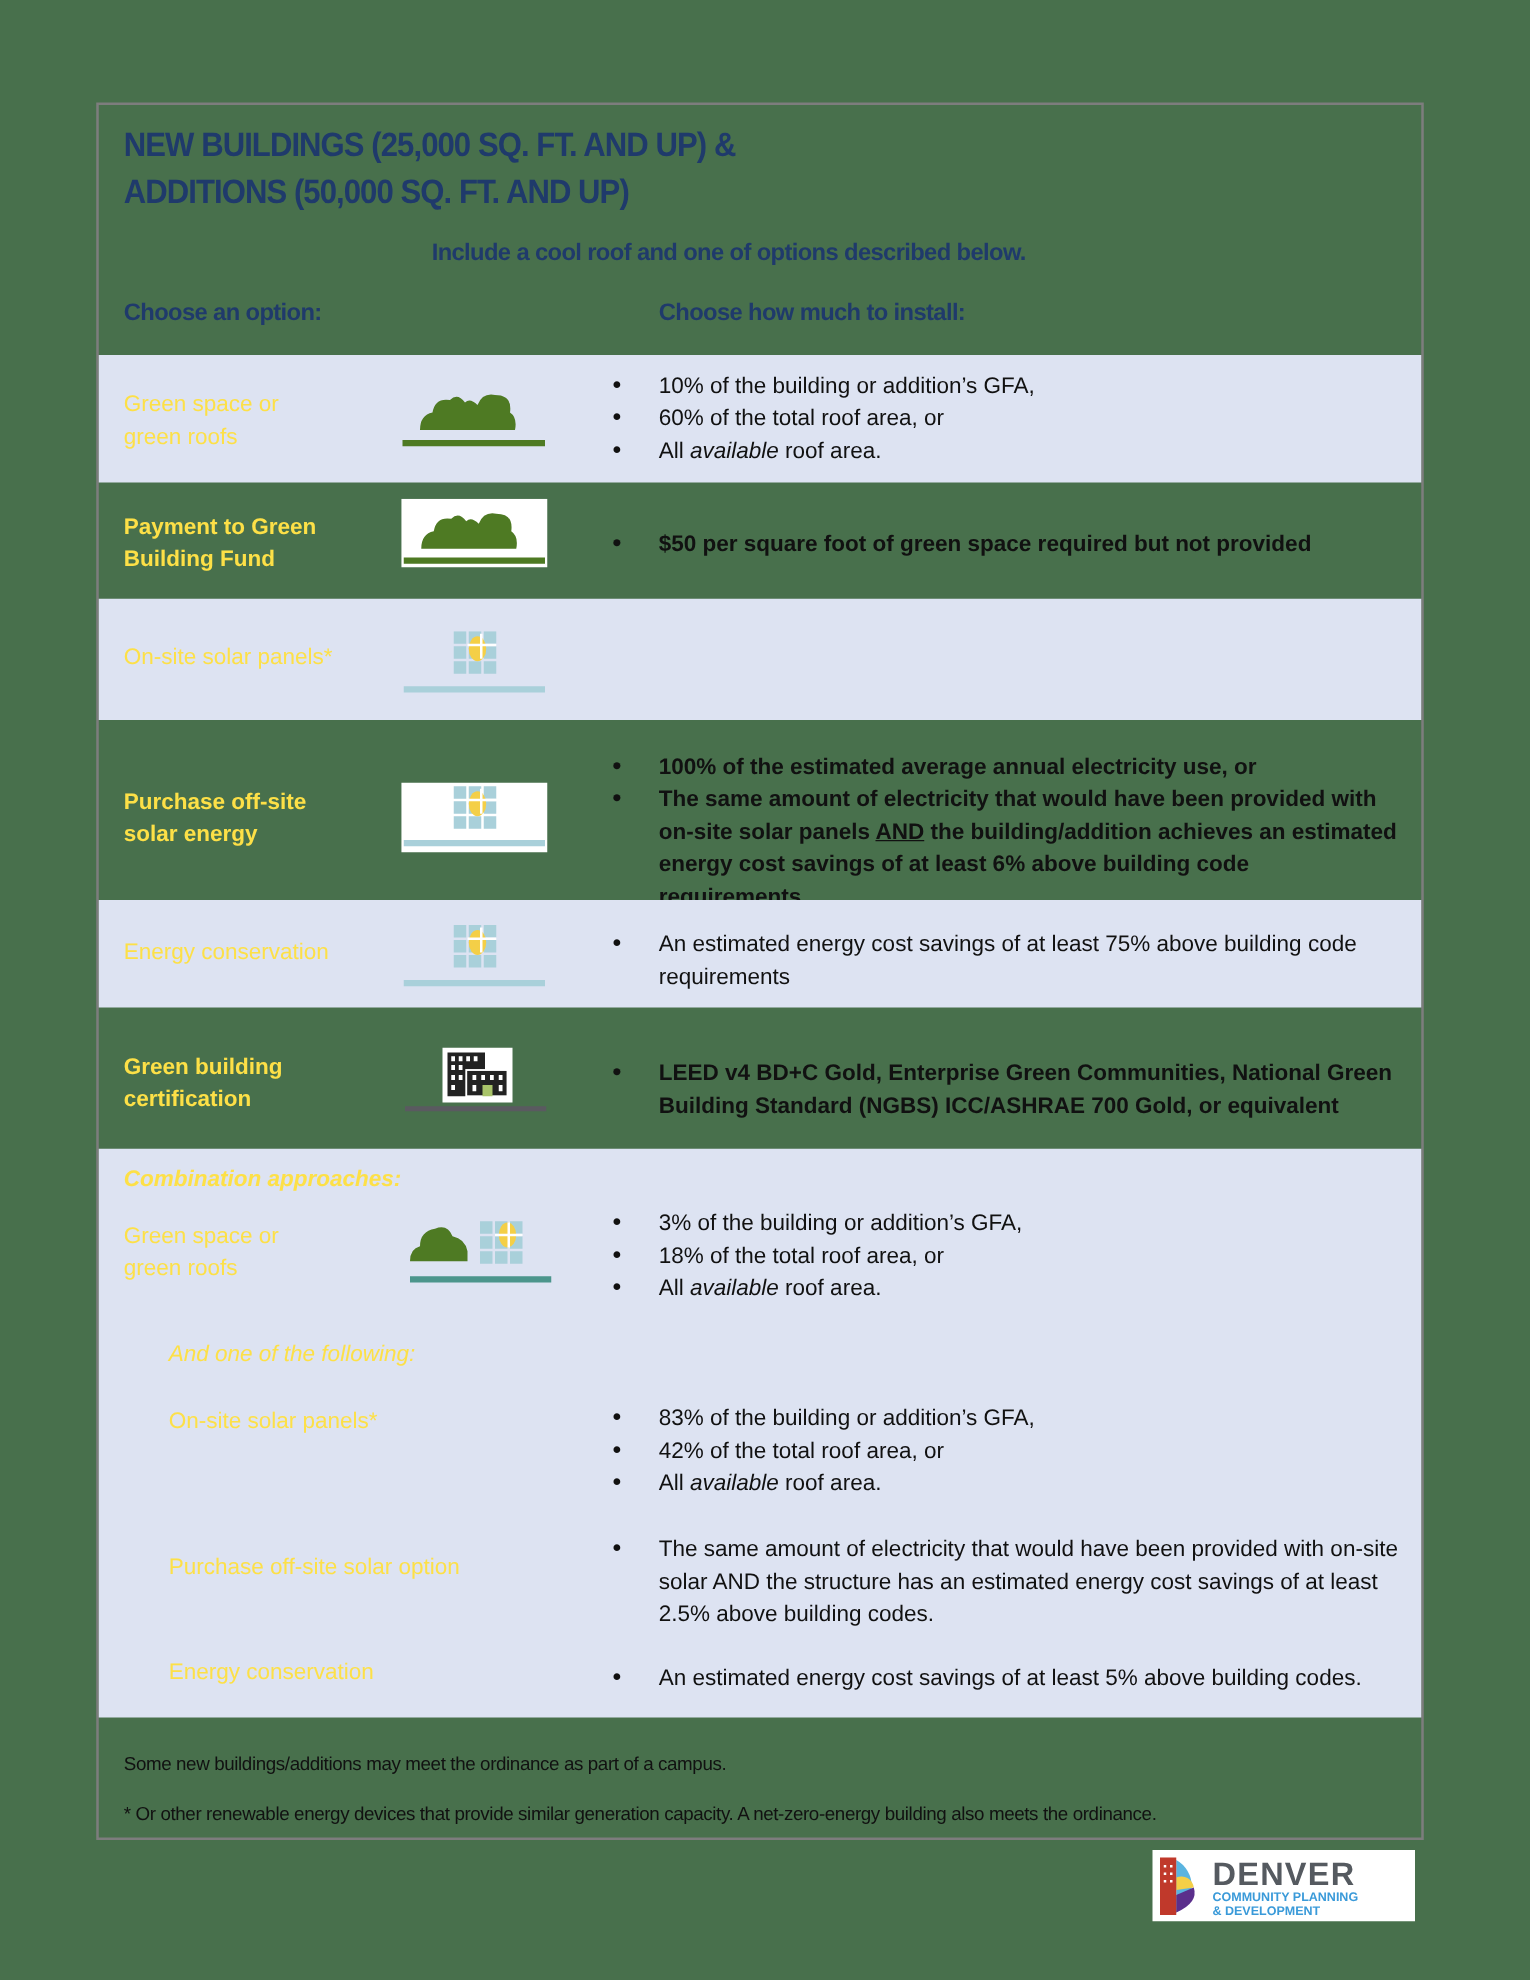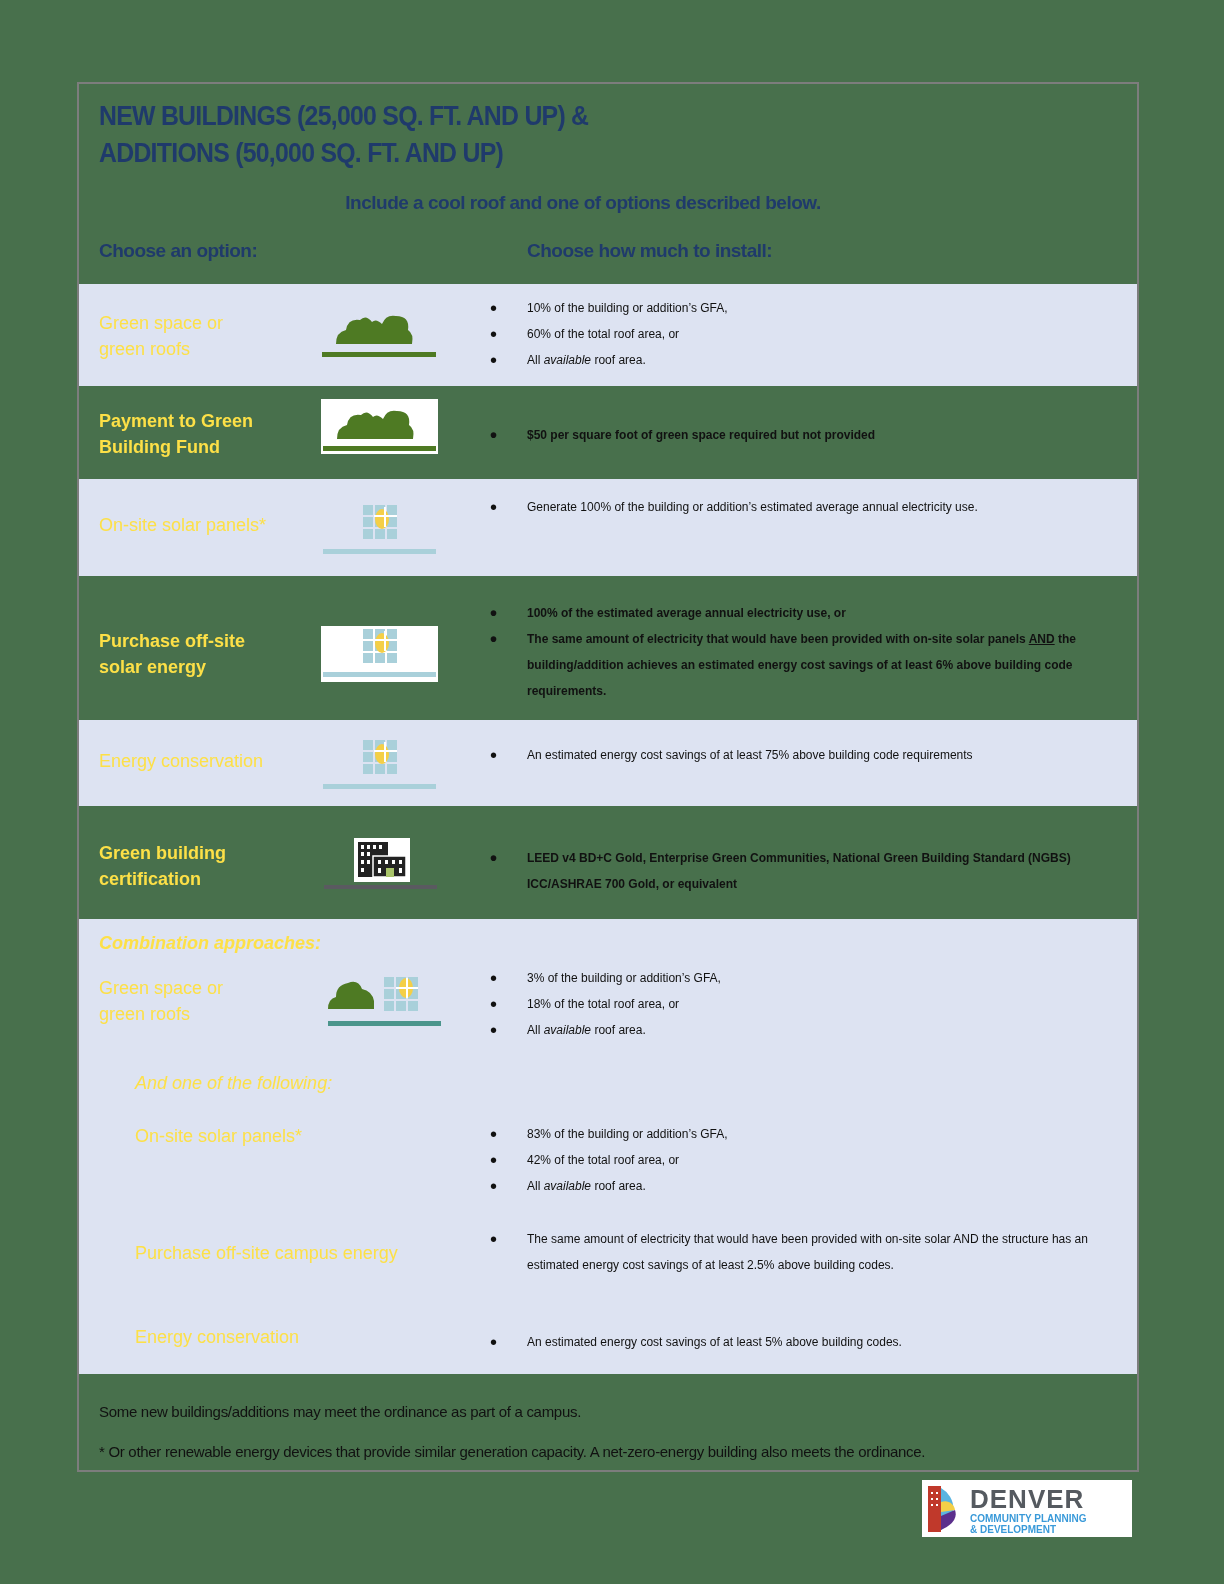--- a/index.html
+++ b/index.html
@@ -6,21 +6,21 @@
   body{width:1224px;height:1584px;background:#48704c;position:relative;overflow:hidden;font-family:"Liberation Sans",sans-serif;}
   .frame{position:absolute;left:77px;top:82px;width:1062px;height:1390px;border:2px solid #7d7d7d;box-sizing:border-box;}
   .title{position:absolute;left:99px;top:98px;font-family:"Liberation Sans",sans-serif;font-weight:bold;font-size:27px;line-height:37px;color:#1f3a6b;letter-spacing:-0.8px;transform:scaleX(0.92);transform-origin:left top;}
   .subtitle{position:absolute;left:0;width:1166px;top:192px;text-align:center;font-weight:bold;font-size:19px;color:#1f3a6b;letter-spacing:-0.5px;}
   .colhead{position:absolute;top:240px;font-weight:bold;font-size:19px;color:#1f3a6b;letter-spacing:-0.5px;}
   .band{position:absolute;left:79px;width:1058px;}
   .light{background:#dde3f2;}
   .label{position:absolute;left:99px;font-family:"Liberation Sans",sans-serif;font-size:18px;line-height:26px;color:#fde047;}
   .bold{font-weight:bold;}
   .italic{font-style:italic;}
-  .bullets{position:absolute;left:490px;width:630px;font-size:12px;line-height:26px;color:#111;margin:0;padding:0;list-style:none;}
+  .bullets{position:absolute;left:490px;width:630px;font-size:18px;line-height:26px;color:#111;margin:0;padding:0;list-style:none;}
   .bullets li{position:relative;padding-left:37px;}
   .bullets li::before{content:"\2022";position:absolute;left:0;top:0;font-size:20px;}
   .footnote{position:absolute;left:99px;font-size:15px;color:#111;letter-spacing:-0.3px;}
   .icon{position:absolute;}
   .logo{position:absolute;left:922px;top:1480px;width:210px;height:57px;background:#fff;}
 </style>
 </head>
 <body>
 
 <div class="frame"></div>
@@ -74,21 +74,20 @@
       <rect x="41" y="24" width="10" height="10"></rect>
       <rect x="53" y="24" width="10" height="10"></rect>
       <rect x="65" y="24" width="10" height="10"></rect>
     </g>
   <ellipse cx="60" cy="14" rx="7" ry="10" fill="#f4cf47"></ellipse>
     <line x1="52" y1="11" x2="75" y2="11" stroke="#fff" stroke-width="2"></line>
     <line x1="63" y1="2" x2="63" y2="22" stroke="#fff" stroke-width="2"></line>
   <rect x="1" y="44" width="113" height="5" fill="#a9d0da"></rect>
 </svg>
 <ul class="bullets" style="top:494px">
-  <li>Generate 100% of the building or addition’s estimated average annual electricity use.</li>
 </ul>
 
 <div class="label bold" style="top:628px">
     <div>Purchase off-site</div>
     <div>solar energy</div>
   </div>
 <svg class="icon" style="left:321px;top:626px" width="117" height="56">
   <rect width="117" height="56" fill="#fff"></rect>
   <g fill="#a9d0da">
       <rect x="42" y="3" width="10" height="10"></rect>
@@ -197,21 +196,21 @@
 </ul>
 <div class="label italic" style="left:135px;top:1070px">And one of the following:</div>
 
 <div class="label" style="left:135px;top:1123px">On-site solar panels*</div>
 <ul class="bullets" style="top:1121px">
   <li>83% of the building or addition’s GFA,</li>
   <li>42% of the total roof area, or</li>
   <li><span>All </span><span class="italic">available</span><span> roof area.</span></li>
 </ul>
 
-<div class="label" style="left:135px;top:1240px">Purchase off-site campus energy</div>
+<div class="label" style="left:135px;top:1240px">Purchase off-site solar option</div>
 <ul class="bullets" style="top:1226px">
   <li>The same amount of electricity that would have been provided with on-site solar AND the structure has an estimated energy cost savings of at least 2.5% above building codes.</li>
 </ul>
 
 <div class="label" style="left:135px;top:1324px">Energy conservation</div>
 <ul class="bullets" style="top:1329px">
   <li>An estimated energy cost savings of at least 5% above building codes.</li>
 </ul>
 
 <div class="footnote" style="top:1403px">Some new buildings/additions may meet the ordinance as part of a campus.</div>

